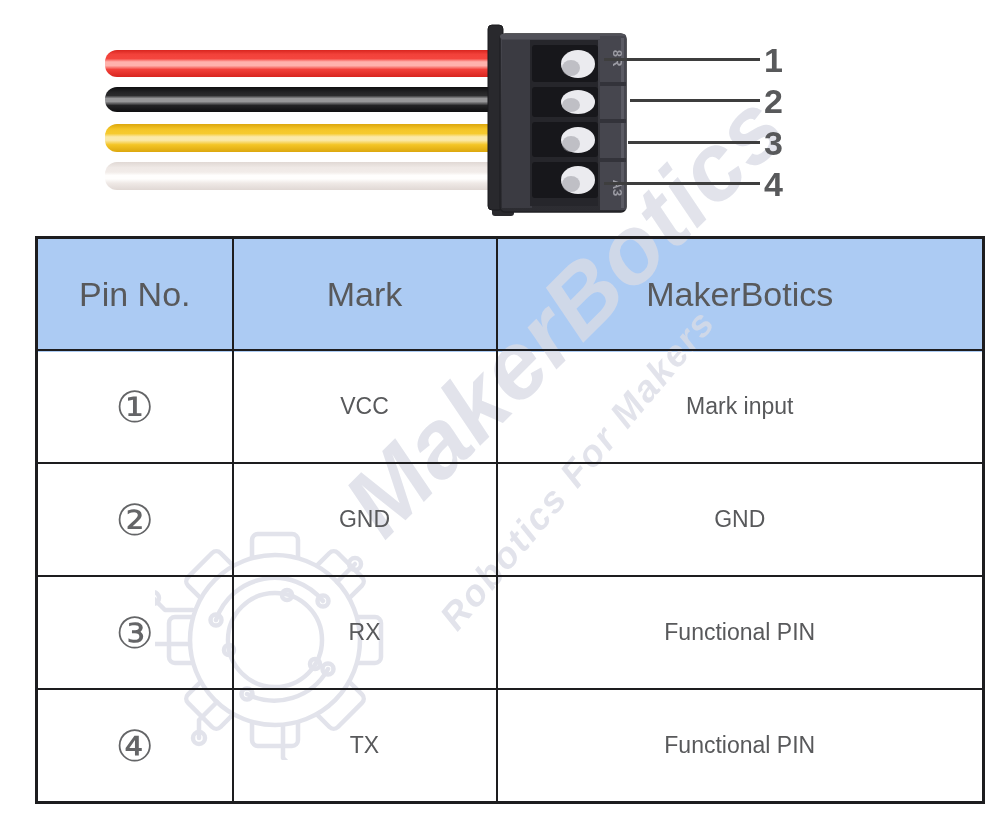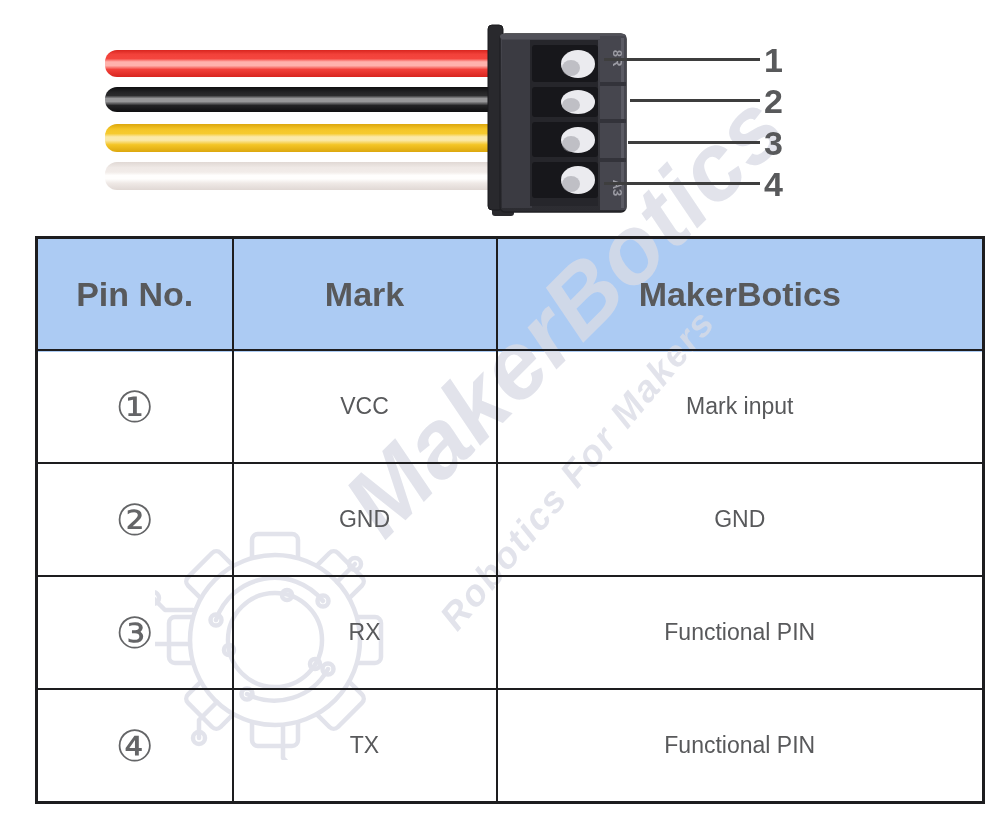--- a/index.html
+++ b/index.html
@@ -36,21 +36,21 @@
   .num-1{top:42px;} .num-2{top:83px;} .num-3{top:125px;} .num-4{top:166px;}
 
   
   .header-band{position:absolute;left:35px;top:236px;width:947px;height:116px;
                background:#accbf3;z-index:1;}
   table.pinout{position:absolute;left:35px;top:236px;width:947px;z-index:3;
                border-collapse:collapse;table-layout:fixed;
                border:3px solid #1d1d1f;}
   table.pinout th,table.pinout td{border:2px solid #1d1d1f;text-align:center;
                vertical-align:middle;background:transparent;padding:0;}
-  table.pinout th{font-size:34px;font-weight:bold;color:#58595b;height:110px;}
+  table.pinout th{font-size:34px;font-weight:normal;color:#58595b;height:110px;}
   table.pinout td{height:111px;}
   td.cell-pin{font-family:"DejaVu Sans",sans-serif;font-size:43px;color:#646567;}
   td.cell-mark,td.cell-desc{font-size:23px;color:#58595b;}
   col.c1{width:196px;} col.c2{width:264px;} col.c3{width:487px;}
 </style>
 </head>
 <body>
 
 <div id="stage">
 

